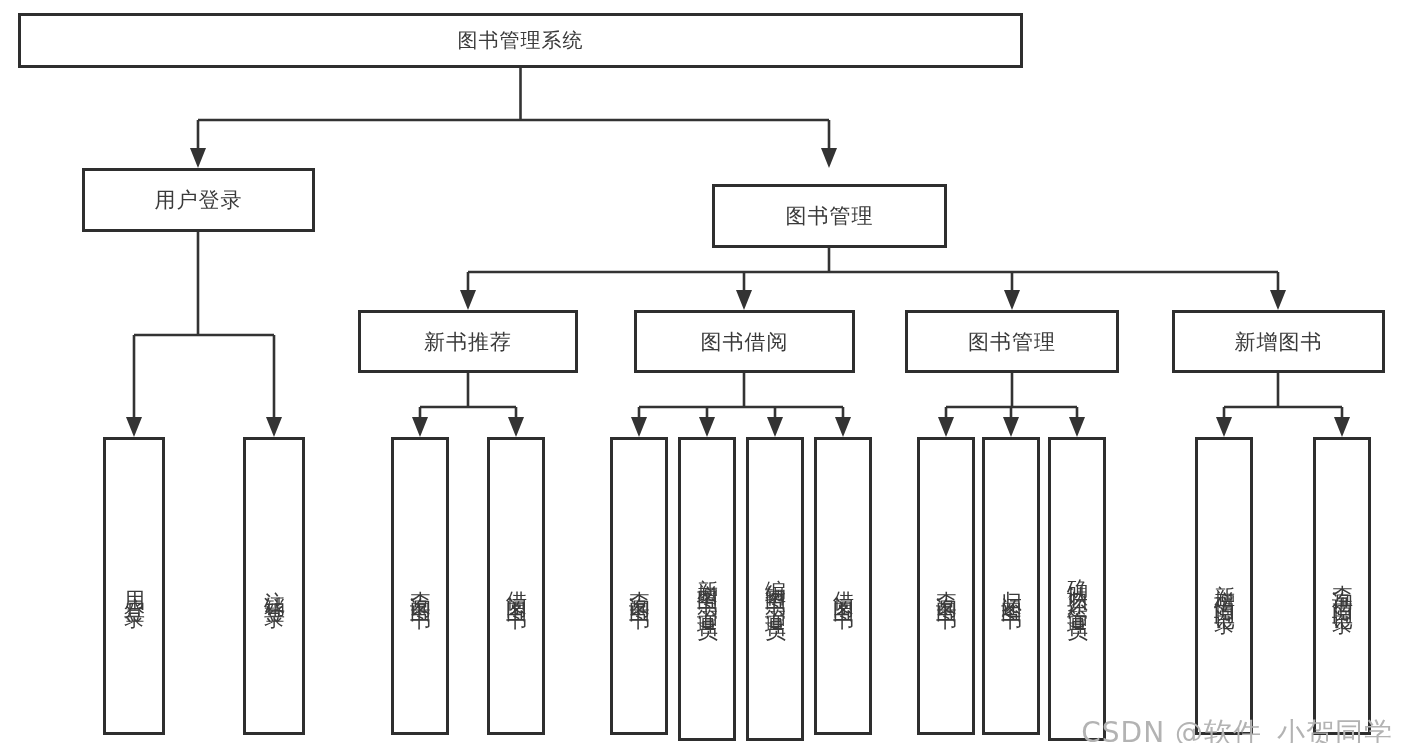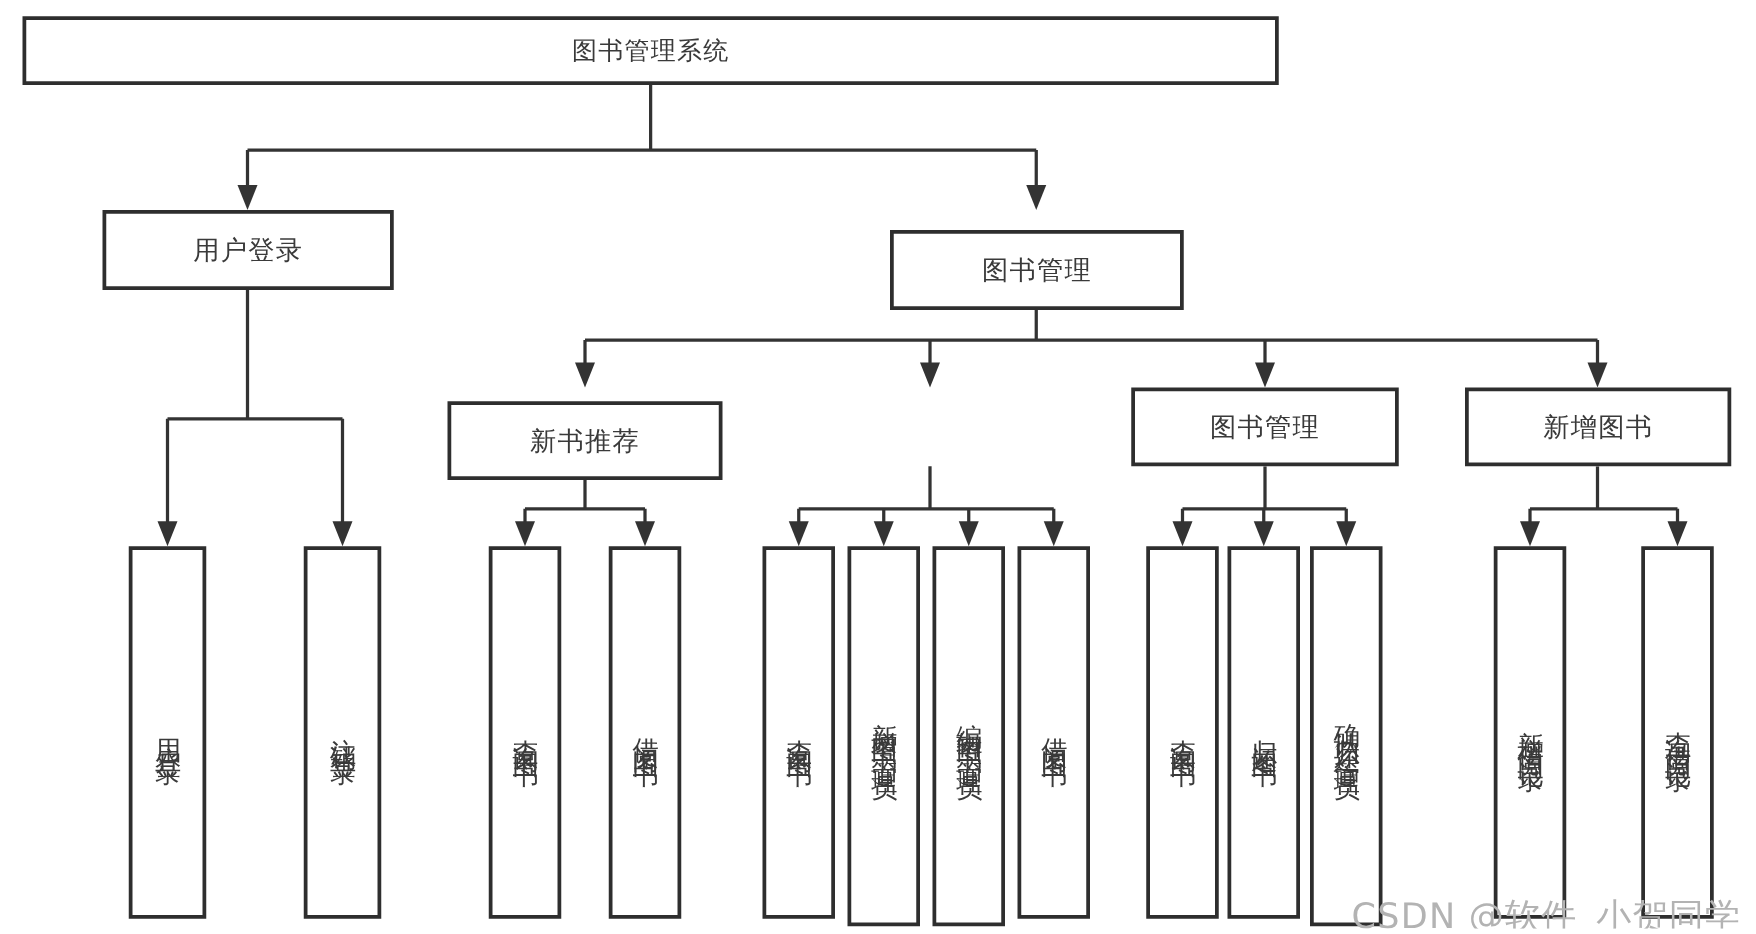--- a/index.html
+++ b/index.html
@@ -114,22 +114,25 @@
     <span class="lbl">图书管理系统</span>
   </div>
 
   <div class="node h-node" style="left:82px; top:168px; width:233px; height:64px;">
     <span class="lbl">用户登录</span>
   </div>
   <div class="node h-node" style="left:712px; top:184px; width:235px; height:64px;justify-content:center;">
     <span class="lbl">图书管理</span>
   </div>
 
-  <div class="node h-node" style="left:358px; top:310px; width:220px; height:63px;margin-top:11px;">
+  <div class="node h-node" style="left:358px; top:310px; width:220px; height:63px;">
     <span class="lbl">新书推荐</span>
+  </div>
+  <div class="node h-node" style="left:634px; top:310px; width:221px; height:63px;">
+    <span class="lbl">图书借阅</span>
   </div>
   <div class="node h-node" style="left:905px; top:310px; width:214px; height:63px;">
     <span class="lbl">图书管理</span>
   </div>
   <div class="node h-node" style="left:1172px; top:310px; width:213px; height:63px;">
     <span class="lbl">新增图书</span>
   </div>
 
   <div class="node v-node" style="left:103px; top:437px; width:62px; height:298px;">
     <span class="lbl">用户登录</span>

